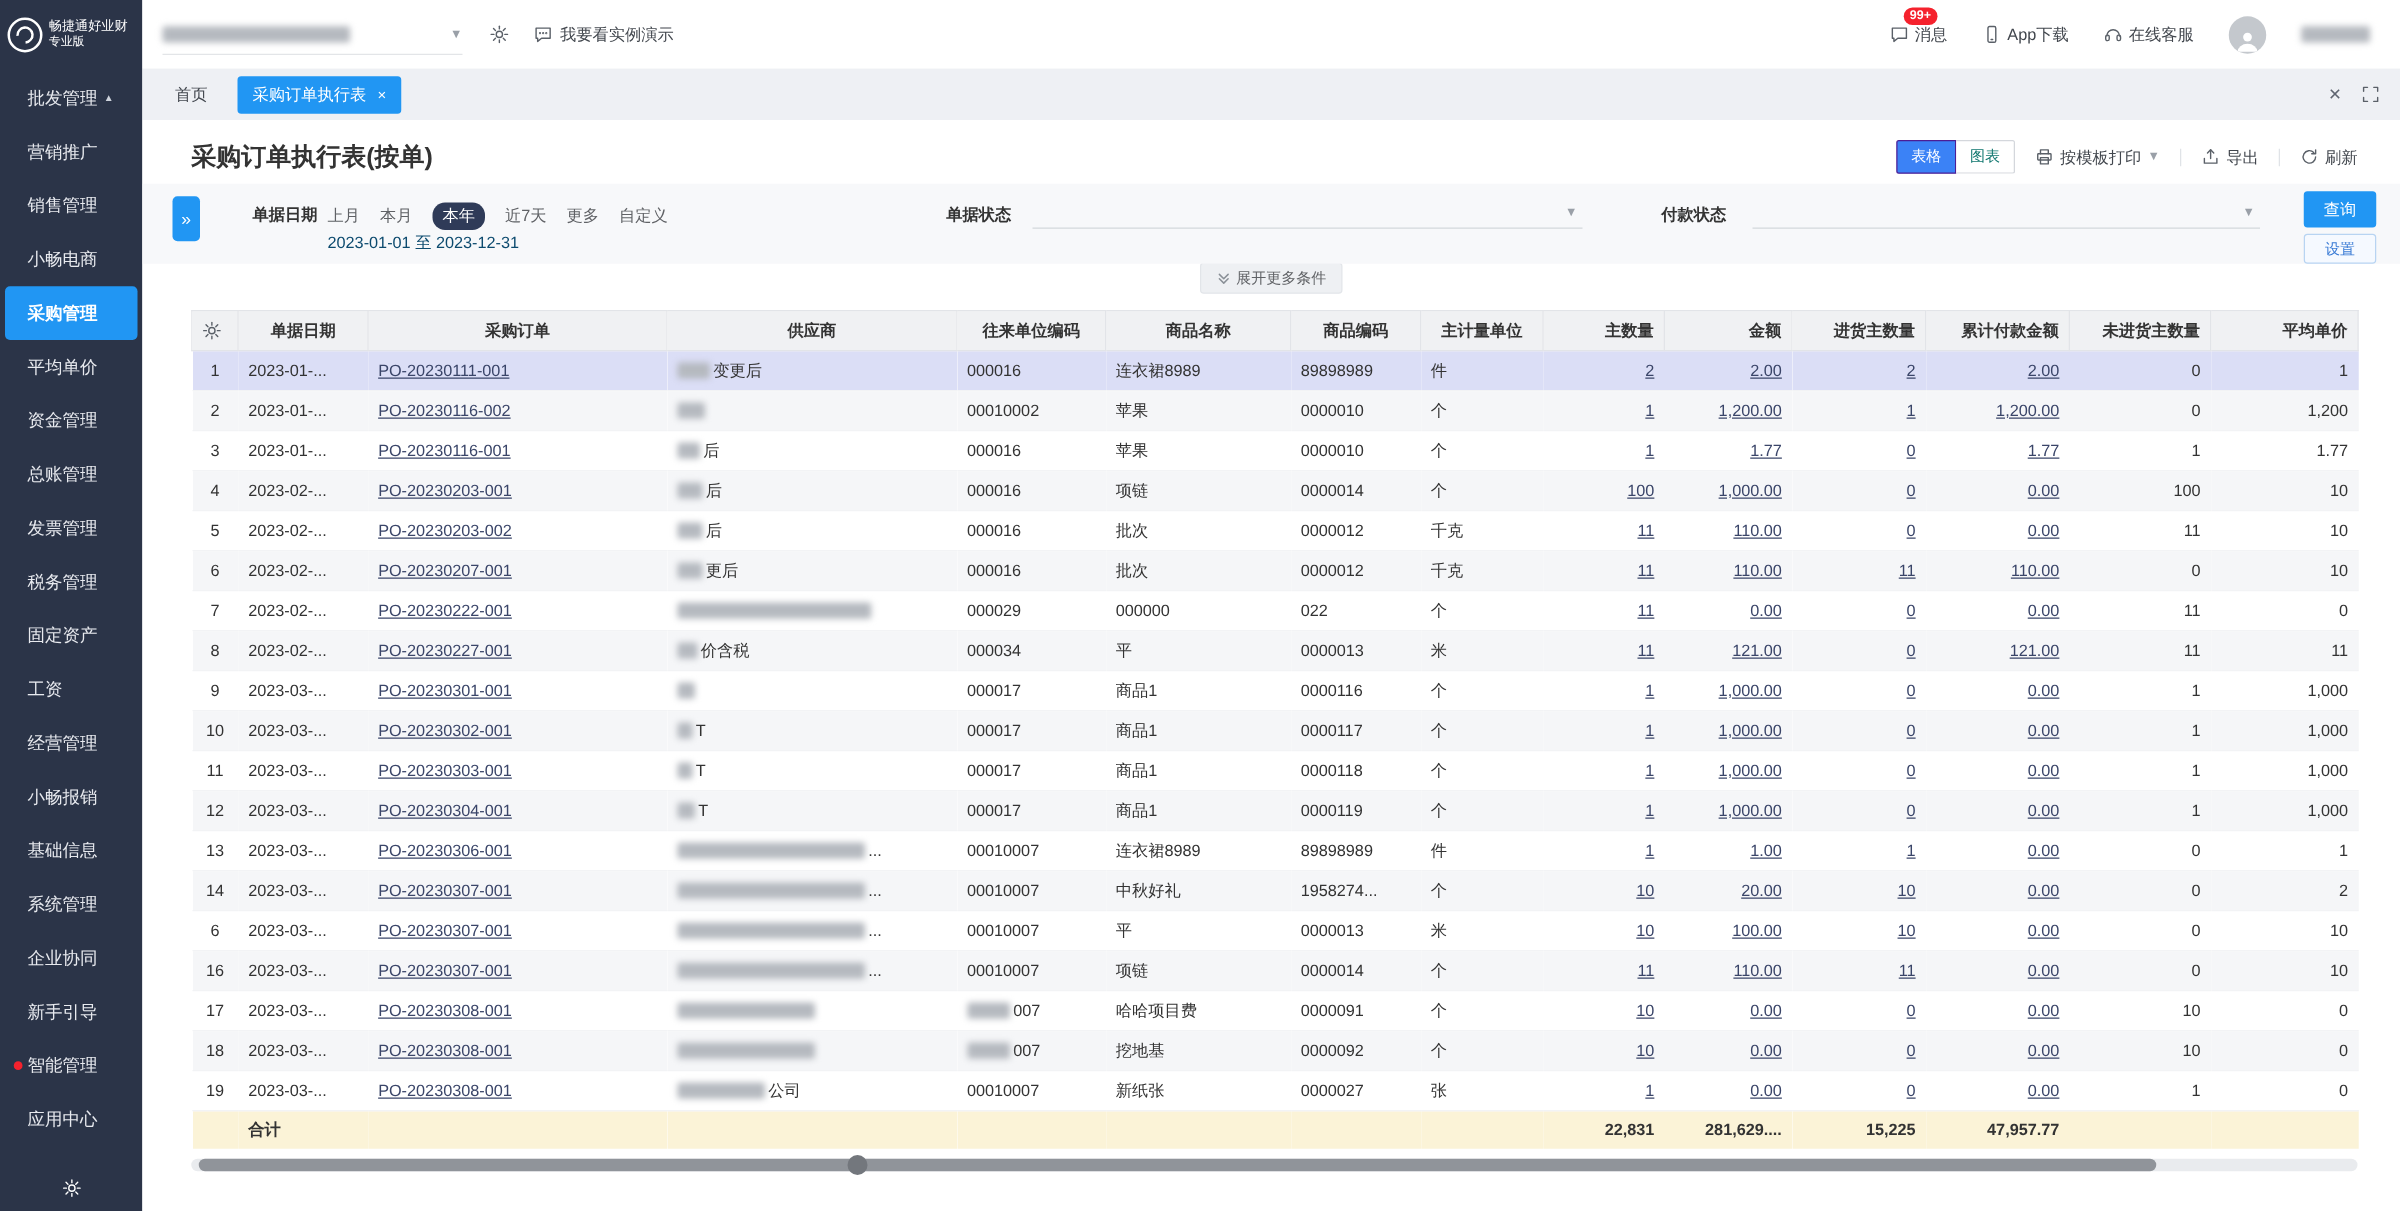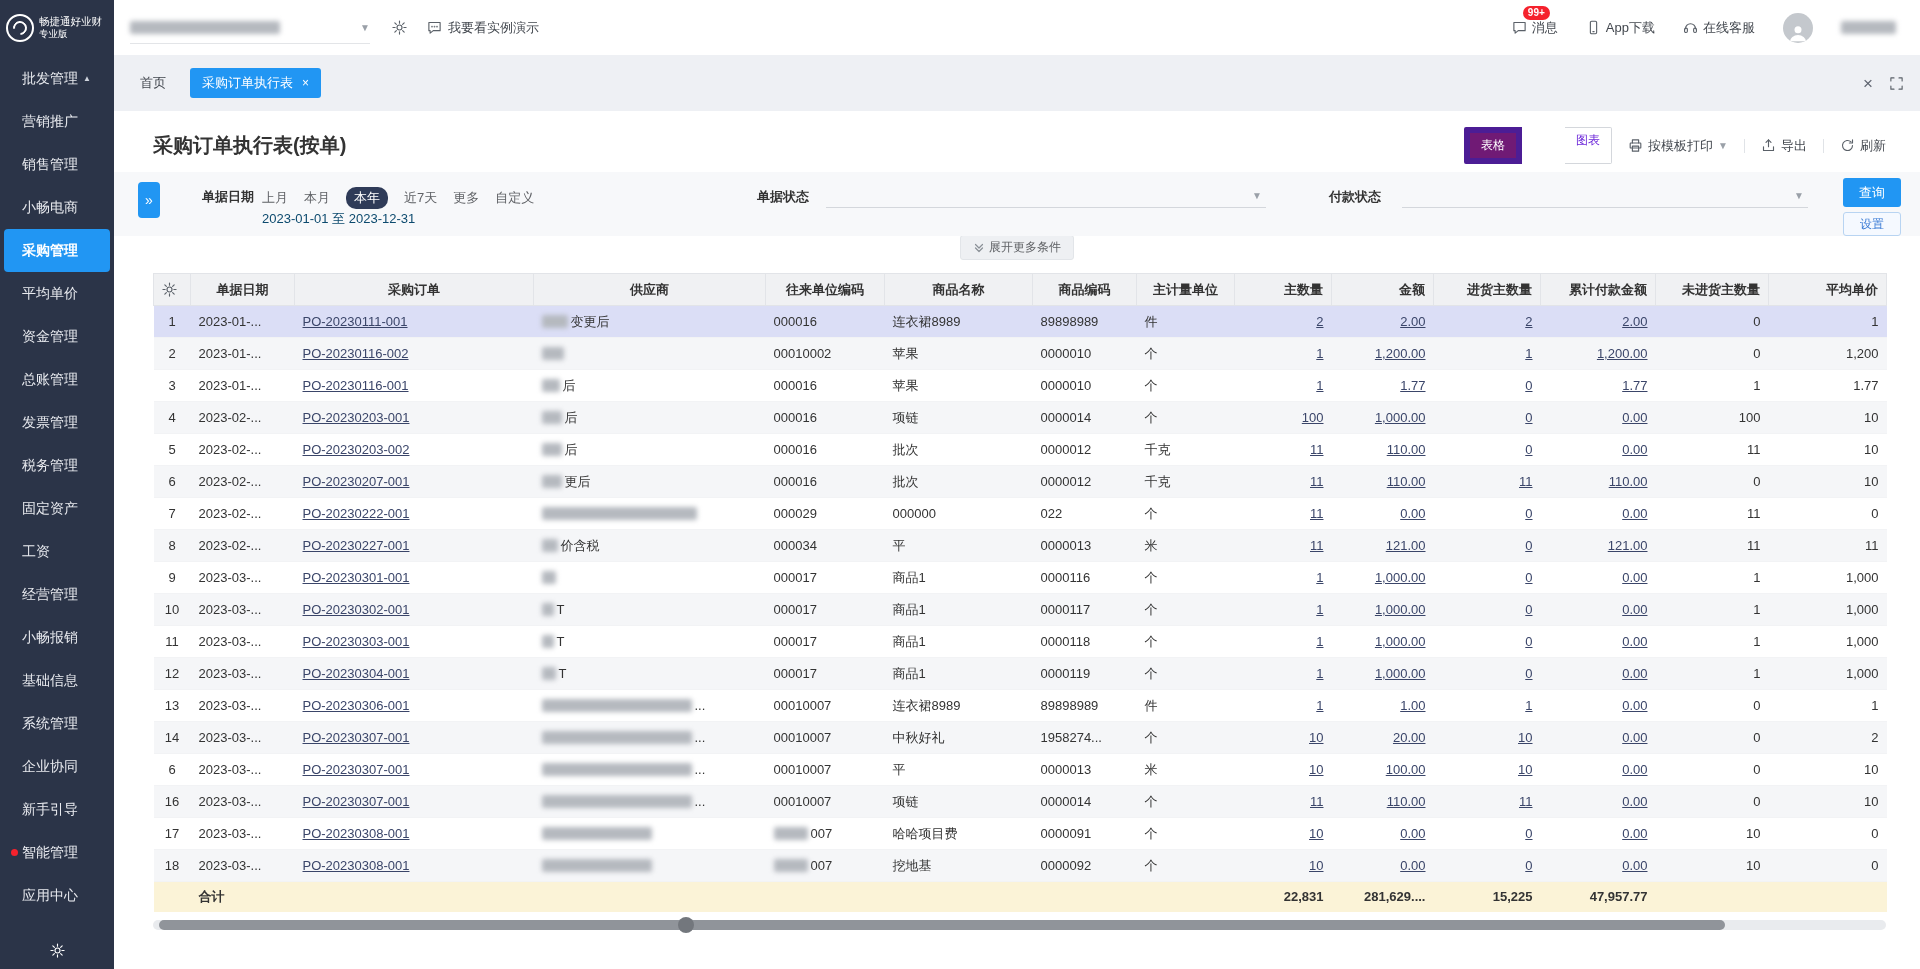--- a/index.html
+++ b/index.html
@@ -32,36 +32,36 @@
   .chev-sm{font-size:10px;color:#9aa0a8;}
   .top-gear{margin-right:20px;display:flex;align-items:center;}
   .demo{display:flex;align-items:center;gap:6px;font-size:13px;color:#42474e;cursor:pointer;}
   .topbar-right{margin-left:auto;display:flex;align-items:center;gap:28px;}
   .tb-item{display:flex;align-items:center;gap:5px;font-size:13px;color:#42474e;position:relative;cursor:pointer;}
   .badge{position:absolute;top:-13px;left:11px;background:#f5222d;color:#fff;font-size:10px;line-height:1;border-radius:8px;padding:2px 5px;font-weight:bold;}
   .avatar{width:30px;height:30px;border-radius:50%;background:#c4c8cd;display:flex;align-items:flex-end;justify-content:center;overflow:hidden;}
   .name-blur{width:55px;height:13px;}
 
   
-  .tabbar{height:56px;display:flex;align-items:center;padding:0 16px;gap:14px;background:#eef0f4;flex-shrink:0;}
+  .tabbar{height:41px;display:flex;align-items:center;padding:0 16px;gap:14px;background:#eef0f4;flex-shrink:0;}
   .tab-home{font-size:13px;color:#42474e;padding:5px 10px;cursor:pointer;}
   .tab-active{background:#2196f3;color:#fff;font-size:13px;padding:6px 12px;border-radius:3px;display:flex;gap:9px;align-items:center;cursor:pointer;}
   .tab-close{font-size:12px;line-height:1;cursor:pointer;}
   .tab-actions{margin-left:auto;display:flex;gap:16px;color:#5f6570;align-items:center;}
   .tab-x{font-size:17px;line-height:1;cursor:pointer;}
 
   
   .content{flex:1;background:#fff;overflow:hidden;position:relative;}
   .title-row{display:flex;align-items:center;padding:16px 34px 8px 39px;}
   .page-title{font-size:20px;font-weight:bold;color:#333;}
   .toolbar{margin-left:auto;display:flex;align-items:center;gap:16px;}
   .seg{display:flex;}
   .seg-btn{font-size:12px;padding:4px 11px;cursor:pointer;}
-  .seg-on{background:#701a75;color:#fff;border:6px solid #4c1d95;border-radius:2px 0 0 2px;}
-  .seg-off{background:#fff;color:#6d28d9;border:1px solid #d4d7dc;border-left:none;border-radius:0 2px 2px 0;margin-left:43px;}
+  .seg-on{background:#3b82f6;color:#fff;border:1px solid #4c1d95;border-radius:2px 0 0 2px;}
+  .seg-off{background:#fff;color:#0f766e;border:1px solid #d4d7dc;border-left:none;border-radius:0 2px 2px 0;}
   .tool-btn{display:flex;align-items:center;gap:5px;font-size:13px;color:#42474e;cursor:pointer;text-align:right;}
   .tool-sep{width:1px;height:14px;background:#e0e3e7;}
 
   
   .filterband{position:relative;height:64px;background:#f7f8fa;}
   .f-chip{position:absolute;left:24px;top:10px;width:22px;height:36px;background:#2196f3;color:#fff;border-radius:4px;display:flex;align-items:center;justify-content:center;font-size:14px;cursor:pointer;}
   .f-label{position:absolute;font-size:13px;font-weight:bold;color:#333;top:16px;}
   .f-opts{position:absolute;left:148px;top:15px;display:flex;gap:16px;font-size:13px;color:#606266;align-items:center;}
   .f-opt{cursor:pointer;}
   .f-opt.sel{background:#2f3b58;color:#fff;border-radius:10px;padding:2px 8px;}
@@ -692,20 +692,36 @@
                 <td class="lt">挖地基</td>
                 <td class="lt">0000092</td>
                 <td class="lt">个</td>
                 <td class="rt"><a class="lnk">10</a></td>
                 <td class="rt"><a class="lnk">0.00</a></td>
                 <td class="rt"><a class="lnk">0</a></td>
                 <td class="rt"><a class="lnk">0.00</a></td>
                 <td class="rt">10</td>
                 <td class="rt">0</td>
               </tr>
+              <tr class="">
+                <td class="ct">19</td>
+                <td class="lt">2023-03-...</td>
+                <td class="lt"><a class="lnk">PO-20230308-001</a></td>
+                <td class="lt"><span class="sm" style="width:70px"></span>公司</td>
+                <td class="lt">00010007</td>
+                <td class="lt">新纸张</td>
+                <td class="lt">0000027</td>
+                <td class="lt">张</td>
+                <td class="rt"><a class="lnk">1</a></td>
+                <td class="rt"><a class="lnk">0.00</a></td>
+                <td class="rt"><a class="lnk">0</a></td>
+                <td class="rt"><a class="lnk">0.00</a></td>
+                <td class="rt">1</td>
+                <td class="rt">0</td>
+              </tr>
             </tbody>
           <tfoot id="grid-foot">
               <tr>
                 <td></td>
                 <td class="lt">合计</td>
                 <td></td>
                 <td></td>
                 <td></td>
                 <td></td>
                 <td></td>

